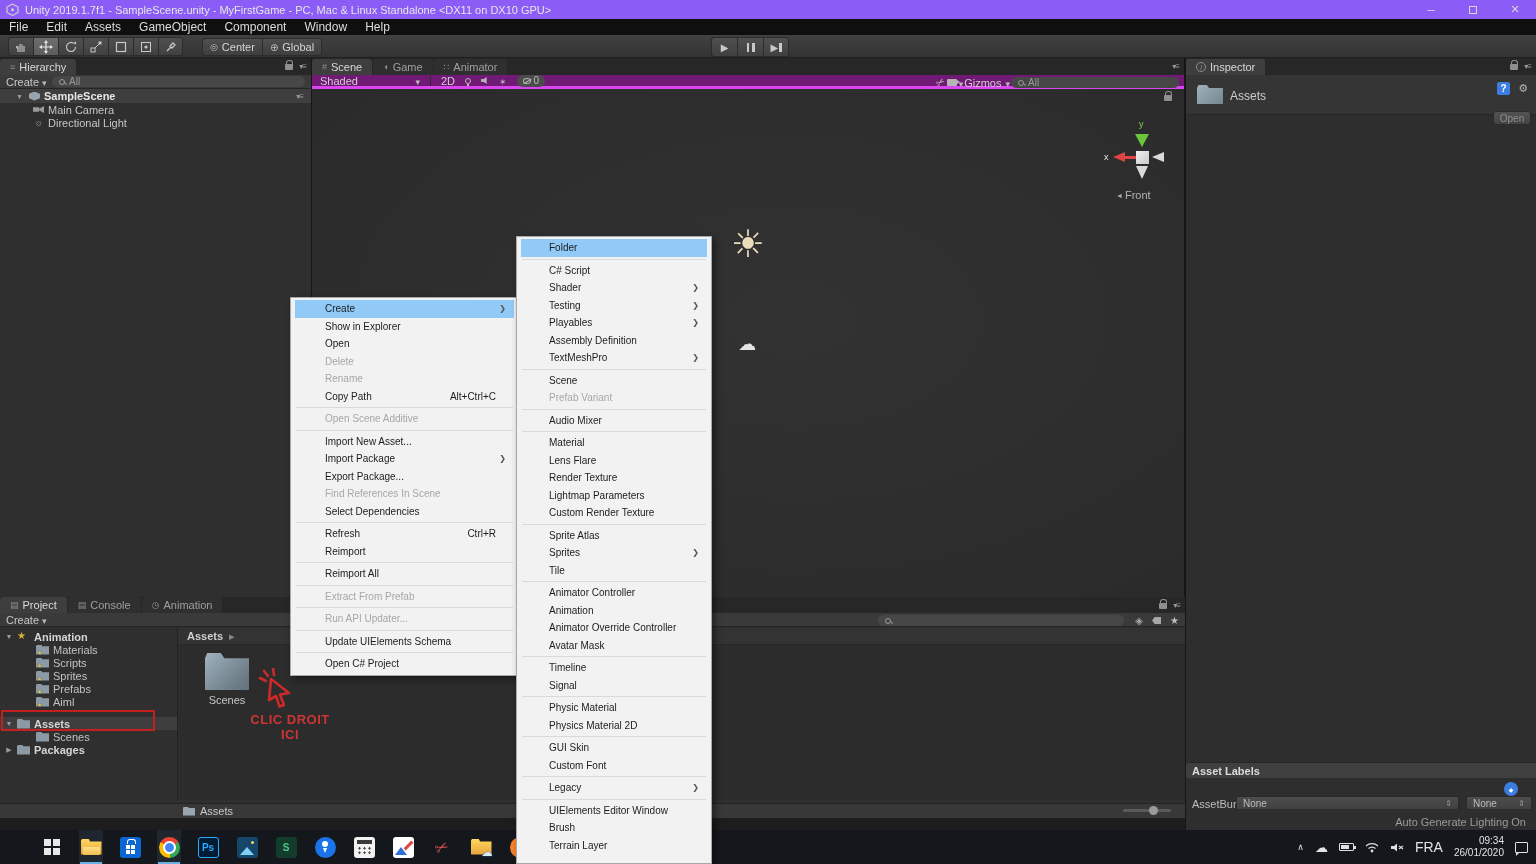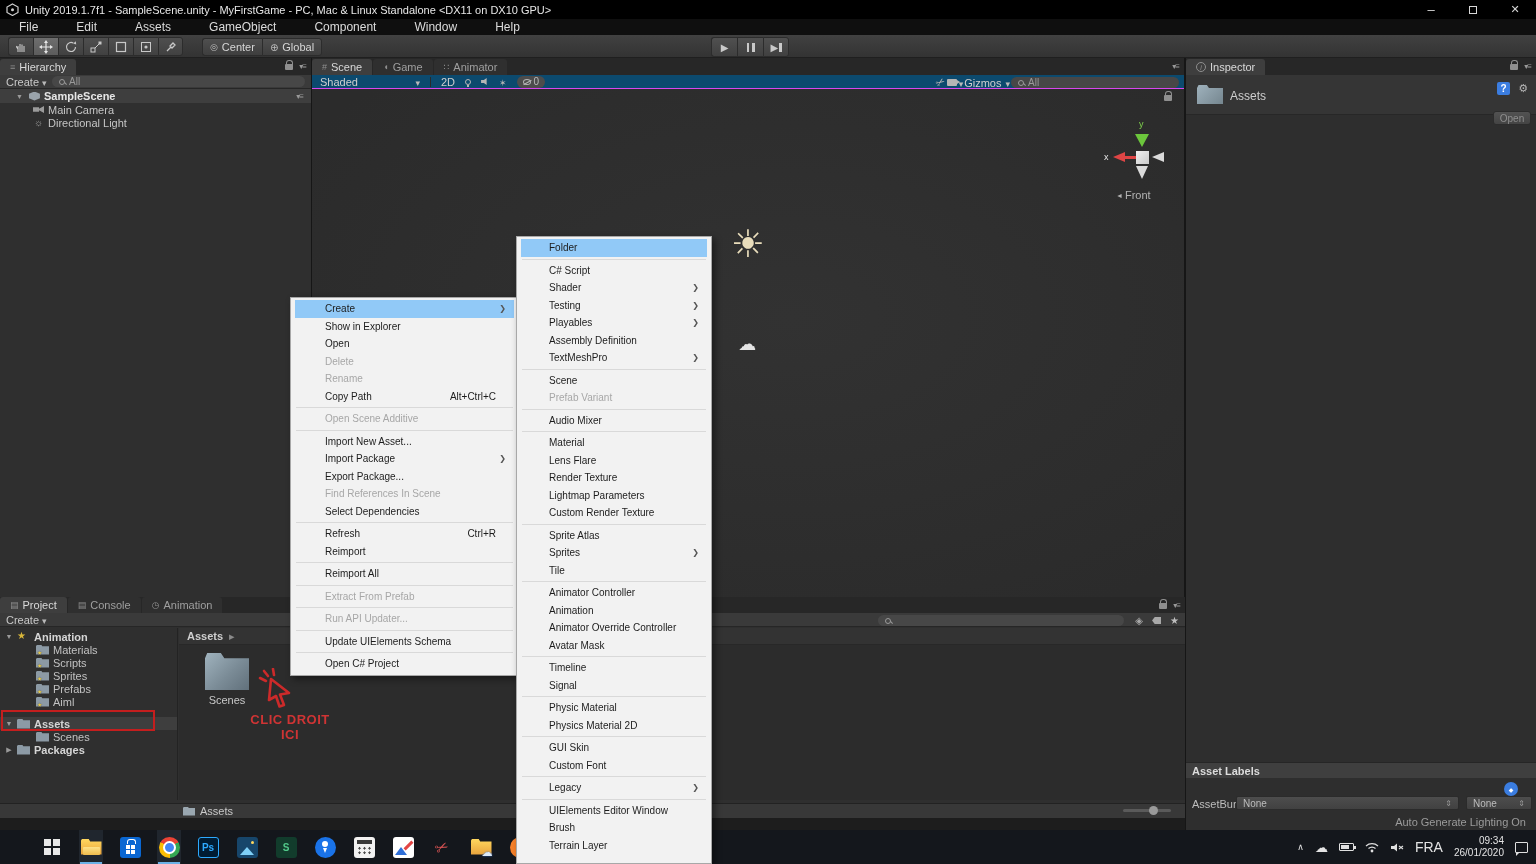--- a/index.html
+++ b/index.html
@@ -1,33 +1,33 @@
 <!DOCTYPE html>
 <html><head>
 <meta charset="utf-8">
 <style>
 *{box-sizing:border-box;margin:0;padding:0}
 html,body{width:1536px;height:864px;overflow:hidden;background:#1b1b1b;
   font-family:"Liberation Sans","DejaVu Sans",sans-serif;-webkit-font-smoothing:antialiased}
 #app{position:relative;width:1536px;height:864px;background:#1b1b1b;overflow:hidden}
 
 
-#titlebar{position:absolute;left:0;top:0;width:1536px;height:19px;background:#000000;
+#titlebar{position:absolute;left:0;top:0;width:1536px;height:19px;background:#8b5cf6;
   display:flex;align-items:center;color:#e6e6e6;font-size:11px}
 #titlebar .u-logo{margin:0 6px 0 6px;display:flex}
 .wc{position:absolute;right:0;top:0;height:19px;display:flex}
 .wc-btn{width:42px;height:19px;display:flex;align-items:center;justify-content:center;color:#d8d8d8;font-size:11px}
 .wc-btn.max i{width:8px;height:8px;border:1px solid #d8d8d8;display:block}
 .wc-btn.min::before{content:"–";font-size:13px;line-height:8px}
 .wc-btn.cls::before{content:"✕";font-size:11px}
 
 
 #menubar{position:absolute;left:0;top:19px;width:1536px;height:16px;background:#0f0f0f;
   display:flex;align-items:center;color:#dcdcdc;font-size:12px}
-#menubar .mb-item{padding:0 19px;height:16px;display:flex;align-items:center}
+#menubar .mb-item{padding:0 9px;height:16px;display:flex;align-items:center}
 
 
 #toolbar{position:absolute;left:0;top:35px;width:1536px;height:23px;
   background:linear-gradient(#414141,#333);border-bottom:1px solid #1f1f1f}
 .toolgrp{position:absolute;left:8px;top:2px;display:flex}
 .tool-btn{width:25px;height:19px;background:linear-gradient(#4f4f4f,#414141);border:1px solid #2c2c2c;
   border-right:none;display:flex;align-items:center;justify-content:center}
 .tool-btn:first-child{border-radius:3px 0 0 3px}
 .tool-btn:last-child{border-right:1px solid #2c2c2c;border-radius:0 3px 3px 0}
 .tool-btn.sel{background:linear-gradient(#6e6e6e,#5c5c5c)}
@@ -83,21 +83,21 @@
 #hierarchy .hrow.header{height:14px;background:#3e3e3e;color:#e6e6e6;font-weight:bold;position:relative}
 #hierarchy .hrow.header::before{content:"▼";font-size:7px;color:#9a9a9a;margin-right:2px}
 #hierarchy .hrow.header::after{content:"▾≡";position:absolute;right:8px;color:#999;font-size:8px;letter-spacing:-1px}
 .hicon{width:11px;height:9px;display:inline-flex;align-items:center;justify-content:center}
 .ico-unity .hicon{background:#9aa3ab;clip-path:polygon(50% 0,100% 25%,100% 75%,50% 100%,0 75%,0 25%)}
 .ico-camera .hicon{background:#9a9a9a;clip-path:polygon(0 25%,55% 25%,55% 42%,100% 12%,100% 88%,55% 58%,55% 75%,0 75%)}
 .ico-light .hicon::before{content:"☼";color:#ababab;font-size:10px}
 
 
 #scene{position:absolute;left:312px;top:58px;width:873px;height:539px;background:#2e2e2e;border-right:1px solid #161616}
-#scene .svtoolbar{height:14px;background:#0c4a6e;border-bottom:1px solid #d946ef;display:flex;align-items:center;
+#scene .svtoolbar{height:14px;background:#701a75;border-bottom:3px solid #d946ef;display:flex;align-items:center;
   gap:10px;padding:0 8px;font-size:11px;color:#cfcfcf;position:relative}
 .sv-dd{display:flex;align-items:center;gap:14px}
 .sv-sep{width:1px;height:10px;background:#2a2a2a}
 .bulb{width:6px;height:6px;border:1.2px solid #b5b5b5;border-radius:50%;position:relative}
 .bulb::after{content:"";position:absolute;left:1.2px;bottom:-3px;width:2px;height:2px;background:#b5b5b5}
 .spk{width:8px;height:8px;background:#b5b5b5;clip-path:polygon(0 32%,35% 32%,70% 5%,70% 95%,35% 68%,0 68%)}
 .fx::before{content:"✶";color:#b5b5b5;font-size:9px}
 .sv-pill{background:#4c4c4c;border-radius:7px;height:12px;display:flex;align-items:center;gap:3px;padding:0 6px;font-size:10px;color:#bbb}
 .eye{width:8px;height:6px;border:1.1px solid #b5b5b5;border-radius:50%;position:relative}
 .eye::after{content:"";position:absolute;left:-1px;top:2px;width:9px;height:1.2px;background:#b5b5b5;transform:rotate(-30deg)}

